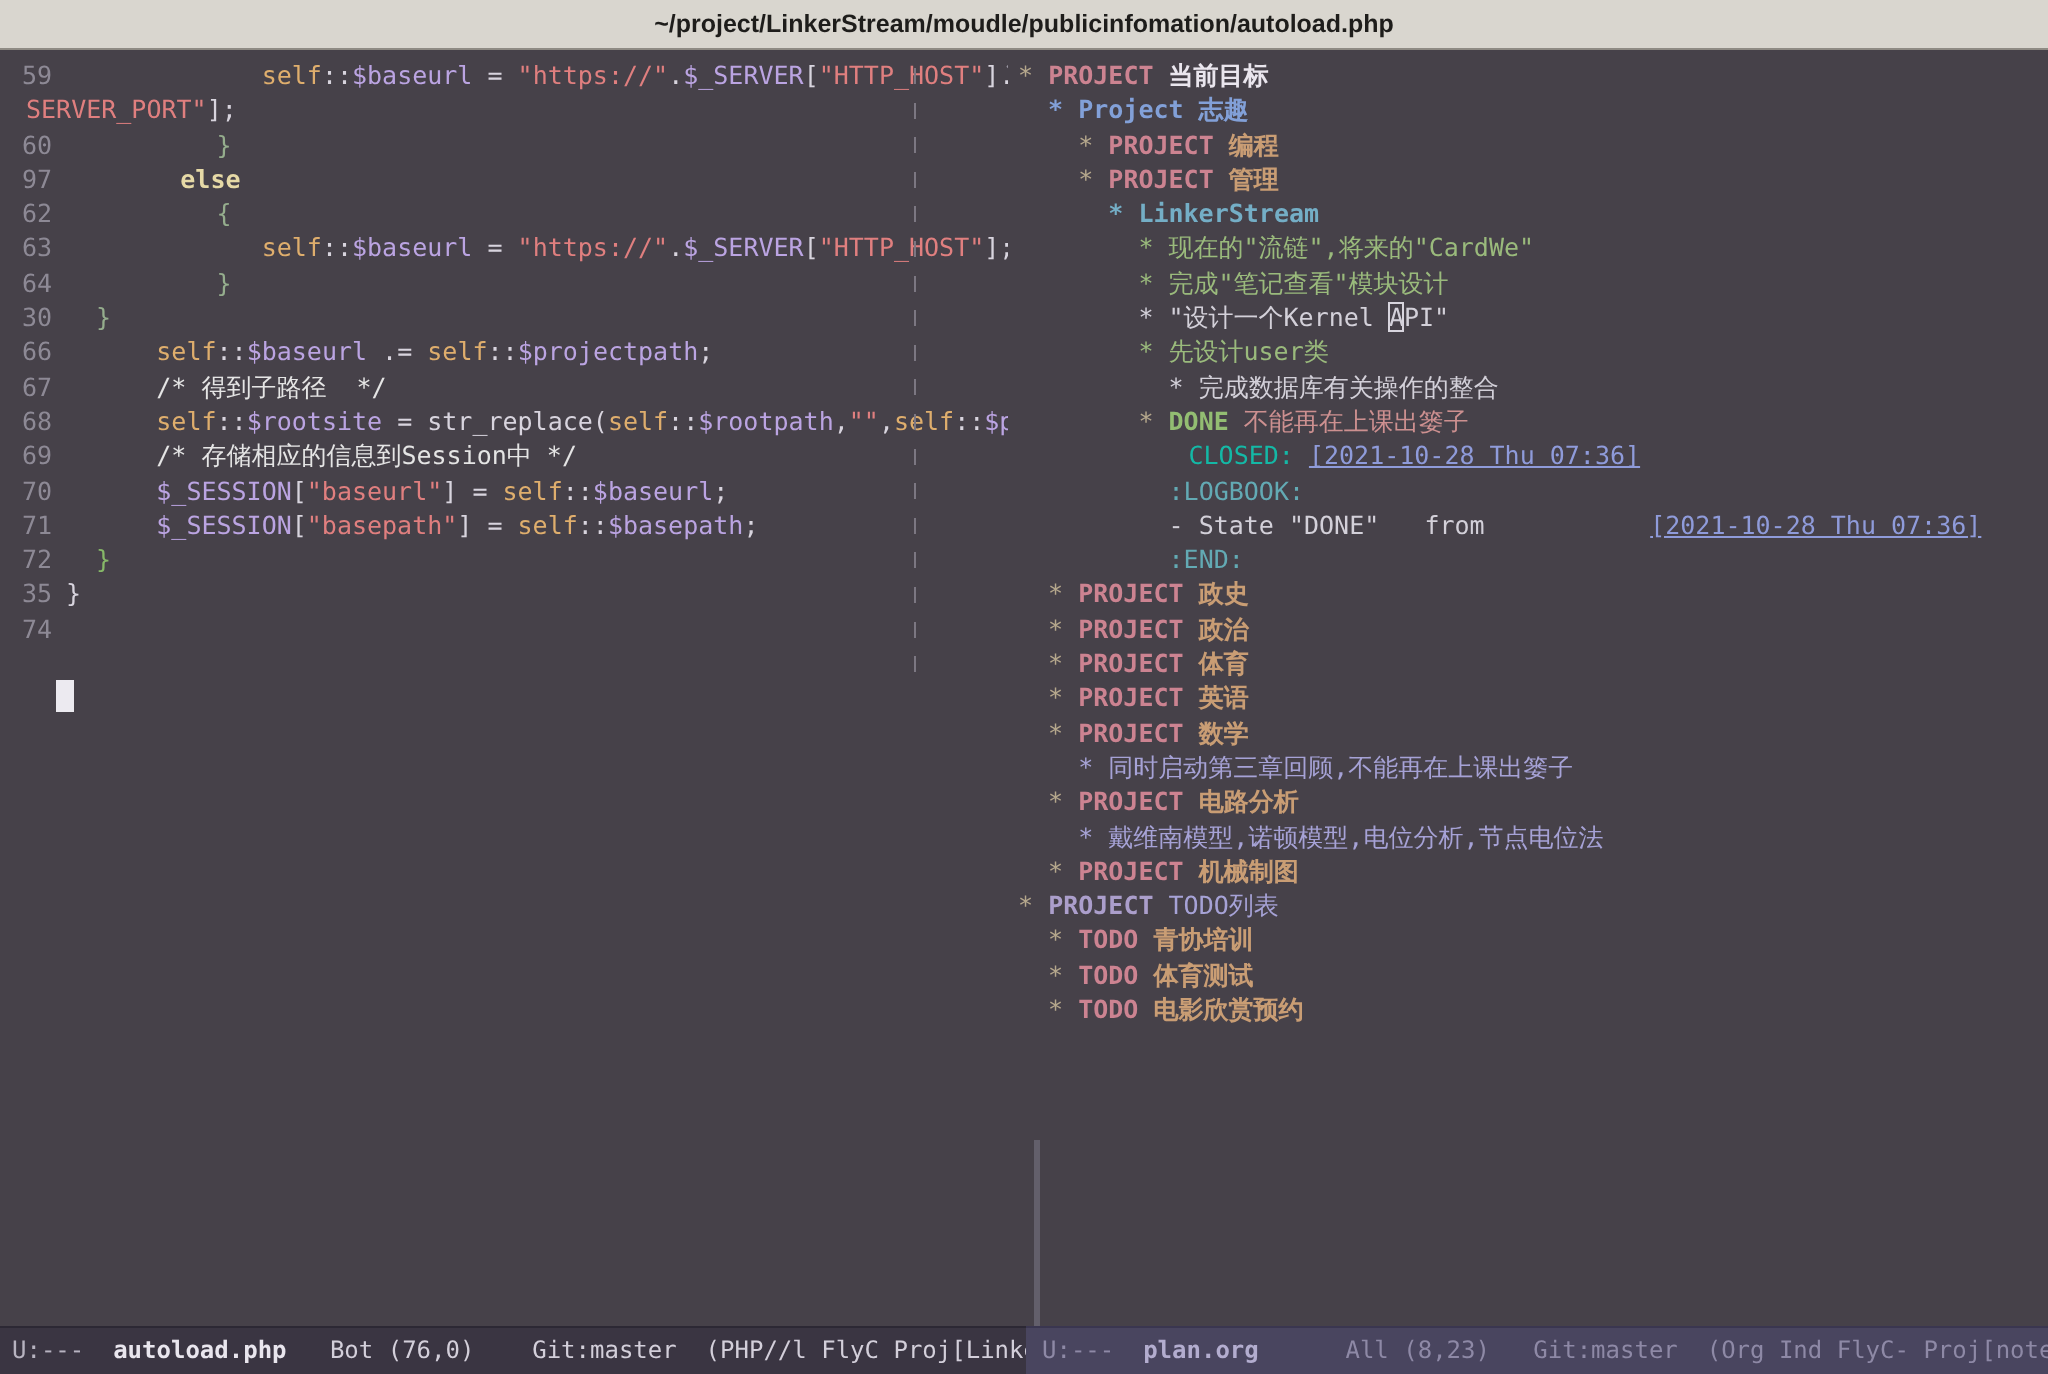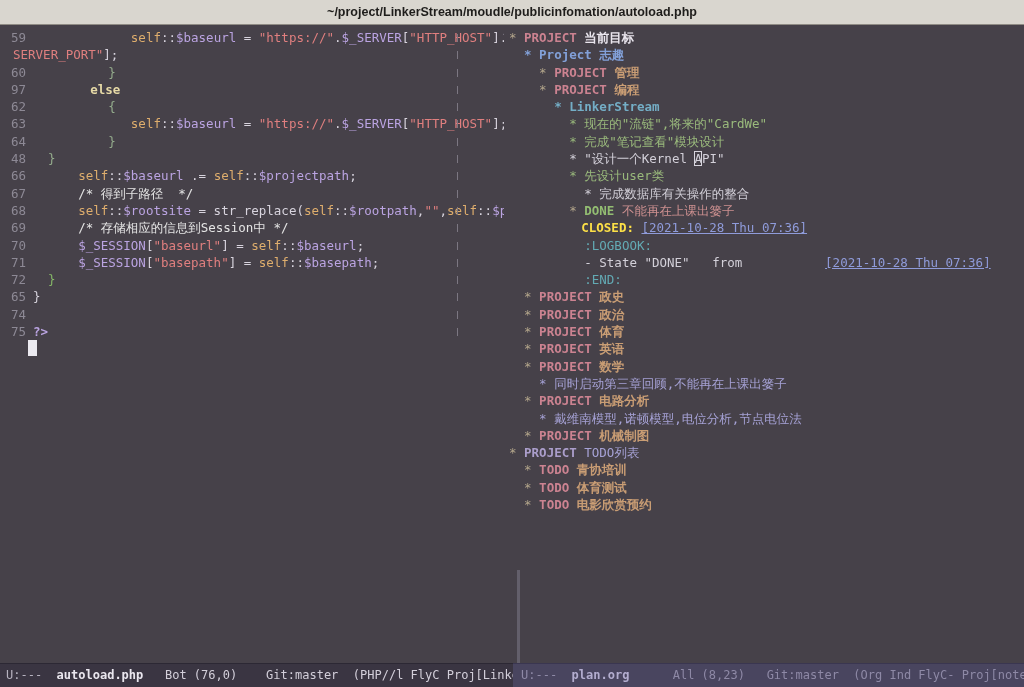--- a/index.html
+++ b/index.html
@@ -35,21 +35,21 @@
   .s-todol{color:#ab9ecb;font-weight:bold;}
   .s-done{color:#93bd72;font-weight:bold;}
   .s-h1{color:#eae6ee;font-weight:bold;}
   .s-hblue{color:#82a0d8;font-weight:bold;}
   .s-htan{color:#c99d74;font-weight:bold;}
   .s-hcyan{color:#74aec6;font-weight:bold;}
   .s-hgreen{color:#9aba7c;}
   .s-hgrey{color:#d3d0d9;}
   .s-hlav{color:#a6a2d6;}
   .s-hsalmon{color:#cd9090;}
-  .s-metab{color:#fde047;font-weight:bold;}
+  .s-metab{color:#14b8a6;font-weight:normal;margin-left:13px;}
   .s-ts{color:#8f9bda;text-decoration:underline;}
   .s-drawer{color:#63aab4;}
   .s-plain{color:#d3d0d9;}
   .s-curA{box-shadow:inset 0 0 0 1px #d8d5de;color:#d3d0d9;}
 
   
   #fill-col{position:absolute;left:457px;top:4px;width:1px;height:312px;
     background:repeating-linear-gradient(to bottom,transparent 0 5px,#7c7782 5px 13px,transparent 13px 17.3px);}
   #wrap-icon{position:absolute;left:503px;top:2px;color:#9a96a2;font-size:10px;line-height:14px;}
   #left-cursor{position:absolute;left:28px;top:315px;width:9px;height:16px;background:#eceaf0;}
@@ -80,52 +80,51 @@
 
 <div class="win" id="left-win">
   <div class="buf" id="left-buf">
       <div class="row"><span class="ln">59</span><span class="txt" style="padding-left: 13ch;"><span class="s-kw">self</span><span class="s-d">::</span><span class="s-var">$baseurl</span><span class="s-d"> = </span><span class="s-str">"https://"</span><span class="s-d">.</span><span class="s-var">$_SERVER</span><span class="s-d">[</span><span class="s-str">"HTTP_HOST"</span><span class="s-d">].</span><span class="s-str">":"</span></span></div>
       <div class="row"><span class="txt" style="padding-left: 13px;"><span class="s-str">SERVER_PORT"</span><span class="s-d">];</span></span></div>
       <div class="row"><span class="ln">60</span><span class="txt" style="padding-left: 10ch;"><span class="s-brc">}</span></span></div>
       <div class="row"><span class="ln">97</span><span class="txt" style="padding-left: 6ch;"><span class="s-kwe">else</span></span></div>
       <div class="row"><span class="ln">62</span><span class="txt" style="padding-left: 10ch;"><span class="s-brc">{</span></span></div>
       <div class="row"><span class="ln">63</span><span class="txt" style="padding-left: 13ch;"><span class="s-kw">self</span><span class="s-d">::</span><span class="s-var">$baseurl</span><span class="s-d"> = </span><span class="s-str">"https://"</span><span class="s-d">.</span><span class="s-var">$_SERVER</span><span class="s-d">[</span><span class="s-str">"HTTP_HOST"</span><span class="s-d">];</span></span></div>
       <div class="row"><span class="ln">64</span><span class="txt" style="padding-left: 10ch;"><span class="s-brc">}</span></span></div>
-      <div class="row"><span class="ln">48</span><span class="txt" style="padding-left: 2ch;"><span class="s-brc">}</span></span></div>
+      <div class="row"><span class="ln">30</span><span class="txt" style="padding-left: 2ch;"><span class="s-brc">}</span></span></div>
       <div class="row"><span class="ln">66</span><span class="txt" style="padding-left: 6ch;"><span class="s-kw">self</span><span class="s-d">::</span><span class="s-var">$baseurl</span><span class="s-d"> .= </span><span class="s-kw">self</span><span class="s-d">::</span><span class="s-var">$projectpath</span><span class="s-d">;</span></span></div>
       <div class="row"><span class="ln">67</span><span class="txt" style="padding-left: 6ch;"><span class="s-cmt">/* 得到子路径  */</span></span></div>
       <div class="row"><span class="ln">68</span><span class="txt" style="padding-left: 6ch;"><span class="s-kw">self</span><span class="s-d">::</span><span class="s-var">$rootsite</span><span class="s-d"> = str_replace(</span><span class="s-kw">self</span><span class="s-d">::</span><span class="s-var">$rootpath</span><span class="s-d">,</span><span class="s-str">""</span><span class="s-d">,</span><span class="s-kw">self</span><span class="s-d">::</span><span class="s-var">$projectpath</span></span></div>
       <div class="row"><span class="ln">69</span><span class="txt" style="padding-left: 6ch;"><span class="s-cmt">/* 存储相应的信息到Session中 */</span></span></div>
       <div class="row"><span class="ln">70</span><span class="txt" style="padding-left: 6ch;"><span class="s-var">$_SESSION</span><span class="s-d">[</span><span class="s-str">"baseurl"</span><span class="s-d">] = </span><span class="s-kw">self</span><span class="s-d">::</span><span class="s-var">$baseurl</span><span class="s-d">;</span></span></div>
       <div class="row"><span class="ln">71</span><span class="txt" style="padding-left: 6ch;"><span class="s-var">$_SESSION</span><span class="s-d">[</span><span class="s-str">"basepath"</span><span class="s-d">] = </span><span class="s-kw">self</span><span class="s-d">::</span><span class="s-var">$basepath</span><span class="s-d">;</span></span></div>
       <div class="row"><span class="ln">72</span><span class="txt" style="padding-left: 2ch;"><span class="s-brcG">}</span></span></div>
-      <div class="row"><span class="ln">65</span><span class="txt" style="padding-left: 0ch;"><span class="s-d">}</span></span></div>
+      <div class="row"><span class="ln">35</span><span class="txt" style="padding-left: 0ch;"><span class="s-d">}</span></span></div>
       <div class="row"><span class="ln">74</span><span class="txt" style="padding-left: 0ch;"></span></div>
-      <div class="row"><span class="ln">75</span><span class="txt" style="padding-left: 0ch;"><span class="s-tag">?&gt;</span></span></div>
     </div>
   <div id="fill-col"></div>
   <div id="wrap-icon">↩</div>
   <div id="left-cursor"></div>
 </div>
 
 <div id="strip">
   <div class="track"></div>
 <div class="mark blue" style="top: 18px; height: 16px;"></div>
     <div class="mark green" style="top: 69px; height: 178px;"></div>
     <div class="mark blue" style="top: 301px; height: 64px;"></div>
     <div class="mark blue" style="top: 382px; height: 20px;"></div>
     <div class="mark blue" style="top: 418px; height: 102px;"></div>
   </div>
 
 <div class="win" id="right-win">
   <div class="buf" id="right-buf">
       <div class="row"><span class="txt" style="padding-left: calc(0.4ch + 2px);"><span class="s-star">* </span><span class="s-todo">PROJECT </span><span class="s-h1">当前目标</span></span></div>
       <div class="row"><span class="txt" style="padding-left: calc(2.4ch + 2px);"><span class="s-hblue">* Project 志趣</span></span></div>
+      <div class="row"><span class="txt" style="padding-left: calc(4.4ch + 2px);"><span class="s-star">* </span><span class="s-todo">PROJECT </span><span class="s-htan">编程</span></span></div>
       <div class="row"><span class="txt" style="padding-left: calc(4.4ch + 2px);"><span class="s-star">* </span><span class="s-todo">PROJECT </span><span class="s-htan">管理</span></span></div>
-      <div class="row"><span class="txt" style="padding-left: calc(4.4ch + 2px);"><span class="s-star">* </span><span class="s-todo">PROJECT </span><span class="s-htan">编程</span></span></div>
       <div class="row"><span class="txt" style="padding-left: calc(6.4ch + 2px);"><span class="s-hcyan">* LinkerStream</span></span></div>
       <div class="row"><span class="txt" style="padding-left: calc(8.4ch + 2px);"><span class="s-hgreen">* 现在的"流链",将来的"CardWe"</span></span></div>
       <div class="row"><span class="txt" style="padding-left: calc(8.4ch + 2px);"><span class="s-hgreen">* 完成"笔记查看"模块设计</span></span></div>
       <div class="row"><span class="txt" style="padding-left: calc(8.4ch + 2px);"><span class="s-hgrey">* "设计一个Kernel </span><span class="s-curA">A</span><span class="s-hgrey">PI"</span></span></div>
       <div class="row"><span class="txt" style="padding-left: calc(8.4ch + 2px);"><span class="s-hgreen">* 先设计user类</span></span></div>
       <div class="row"><span class="txt" style="padding-left: calc(10.4ch + 2px);"><span class="s-hgrey">* 完成数据库有关操作的整合</span></span></div>
       <div class="row"><span class="txt" style="padding-left: calc(8.4ch + 2px);"><span class="s-star">* </span><span class="s-done">DONE </span><span class="s-hsalmon">不能再在上课出篓子</span></span></div>
       <div class="row"><span class="txt" style="padding-left: calc(10ch + 2px);"><span class="s-metab">CLOSED: </span><span class="s-ts">[2021-10-28 Thu 07:36]</span></span></div>
       <div class="row"><span class="txt" style="padding-left: calc(10.4ch + 2px);"><span class="s-drawer">:LOGBOOK:</span></span></div>
       <div class="row"><span class="txt" style="padding-left: calc(10.4ch + 2px);"><span class="s-plain">- State "DONE"   from           </span><span class="s-ts">[2021-10-28 Thu 07:36]</span></span></div>

